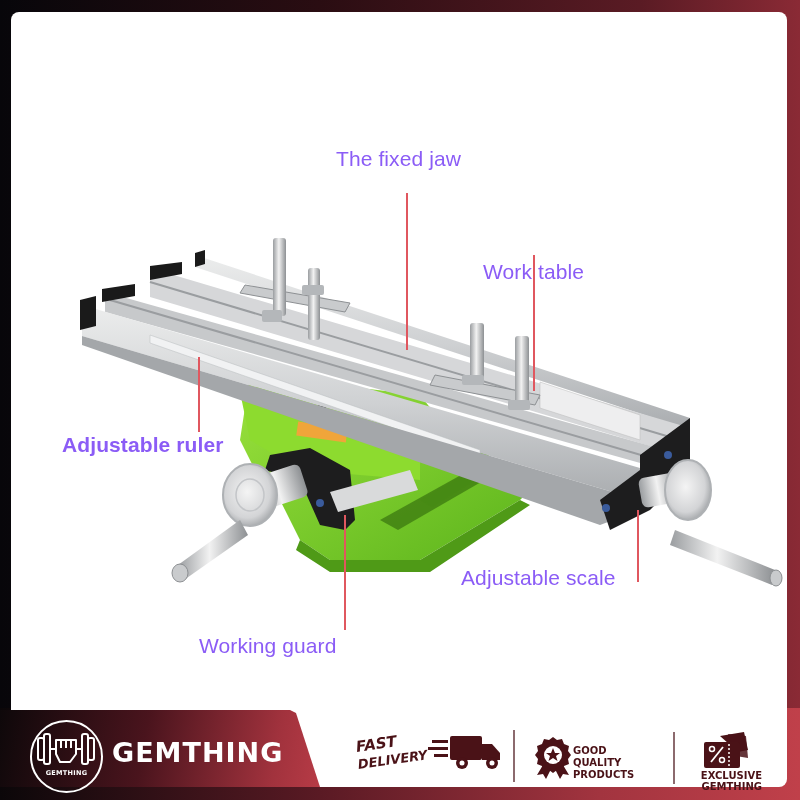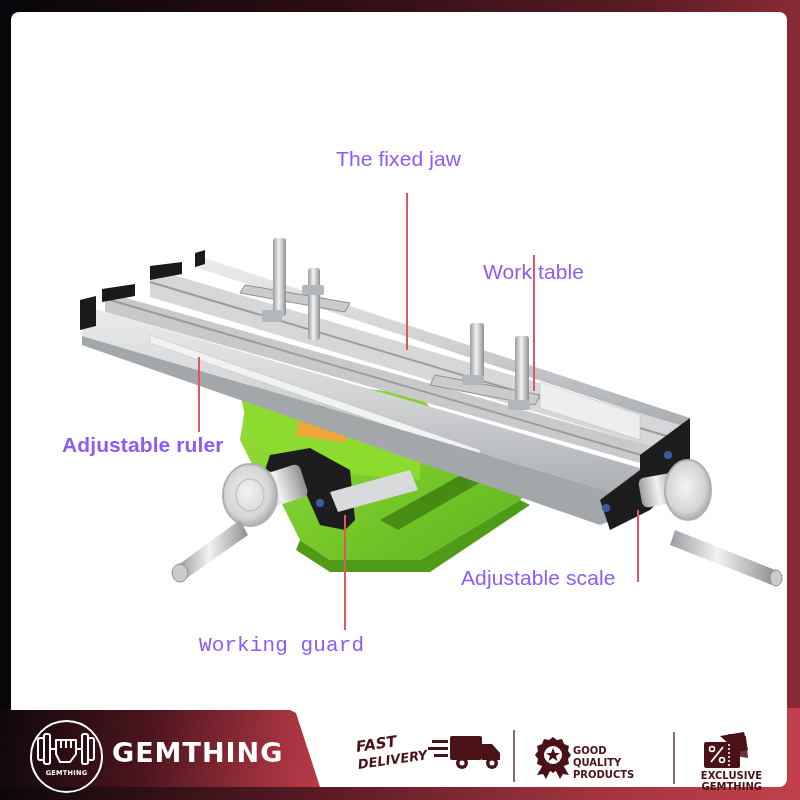--- a/index.html
+++ b/index.html
@@ -176,21 +176,21 @@
 <div class="leader" style="left:533px; top:255px; height:136px;"></div>
 <div class="callout" style="left:483px; top:224px;margin-top:36px;">Work table</div>
 
 <div class="leader" style="left:198px; top:357px; height:75px;"></div>
 <div class="callout" style="left:62px; top:433px;font-weight:bold;">Adjustable ruler</div>
 
 <div class="leader" style="left:637px; top:510px; height:72px;"></div>
 <div class="callout" style="left:461px; top:566px;">Adjustable scale</div>
 
 <div class="leader" style="left:344px; top:515px; height:115px;"></div>
-<div class="callout" style="left:199px; top:634px;font-family:Liberation Mono, monospace;">Working guard</div>
+<div class="callout" style="left:199px; top:634px;">Working guard</div>
 
 <div class="banner">
   <div class="brand-block"></div>
 
   <div class="logo-circle">
     <svg width="68" height="45" viewBox="0 0 68 45" style="position:absolute;left:0;top:4px;">
       <g fill="none" stroke="#fff" stroke-width="2" stroke-linejoin="round">
         <rect x="6" y="12" width="6" height="22" rx="2"></rect>
         <rect x="12" y="8" width="6" height="30" rx="2"></rect>
         <rect x="50" y="8" width="6" height="30" rx="2"></rect>

